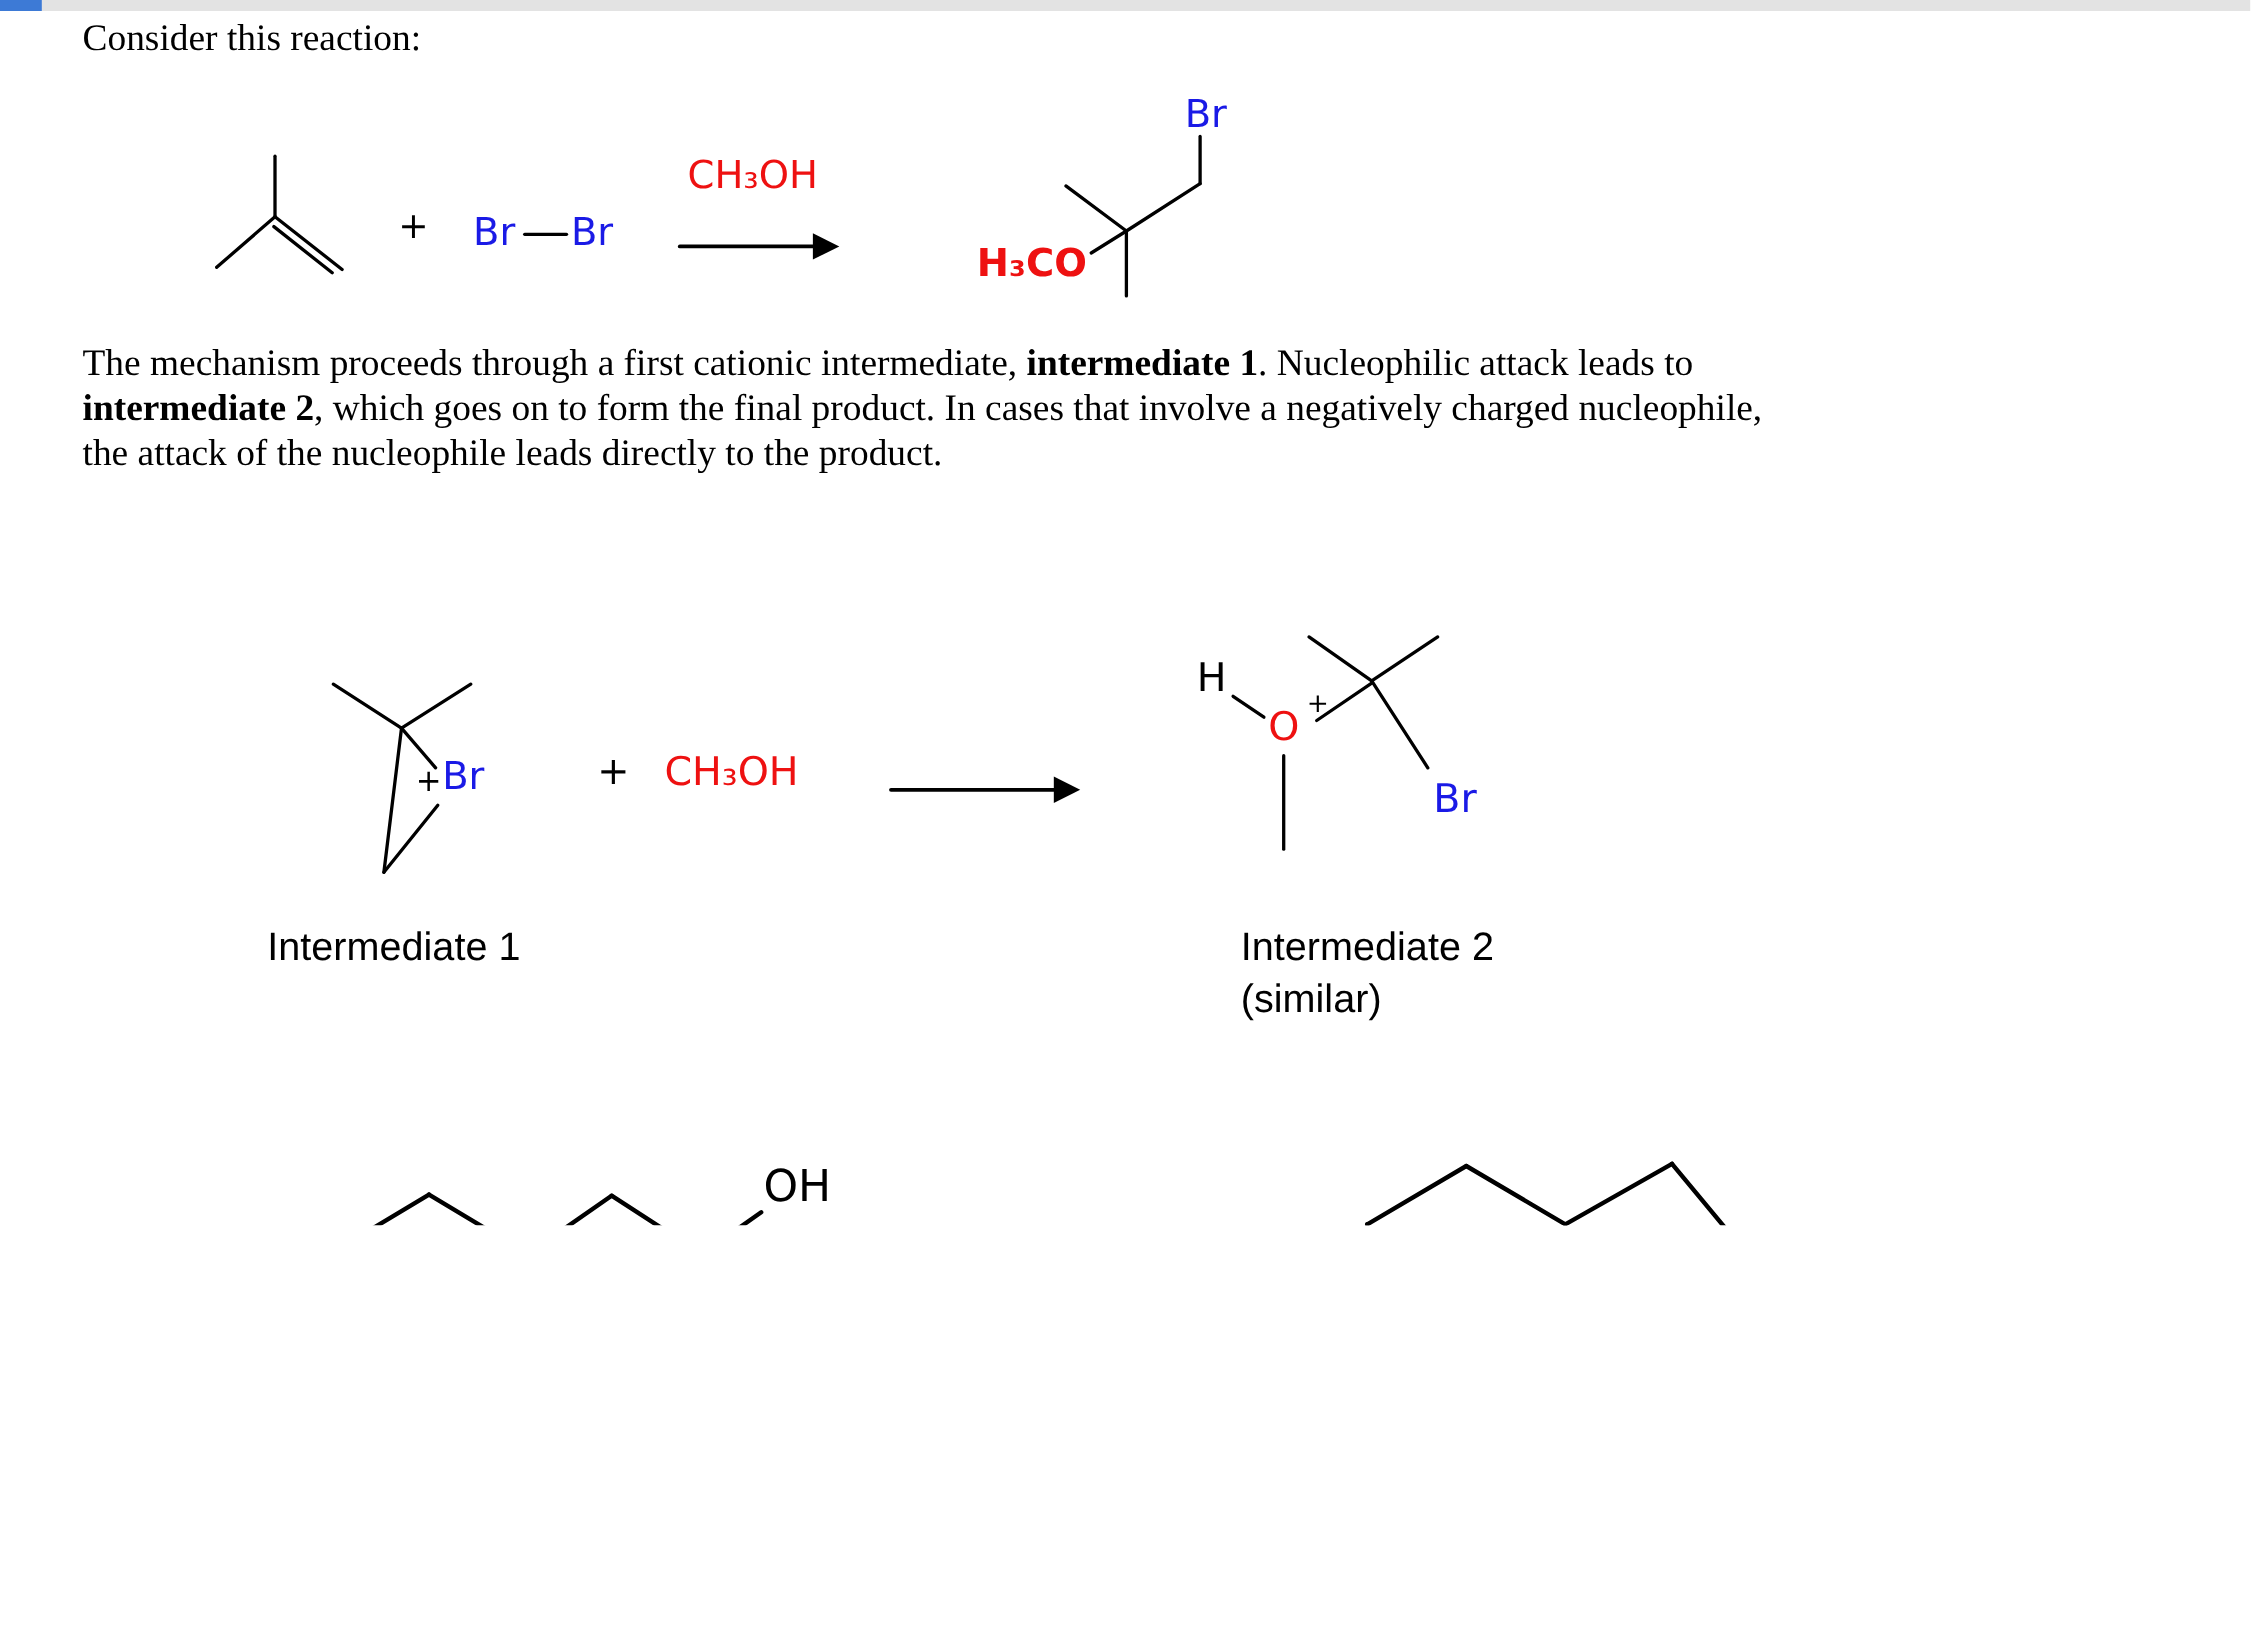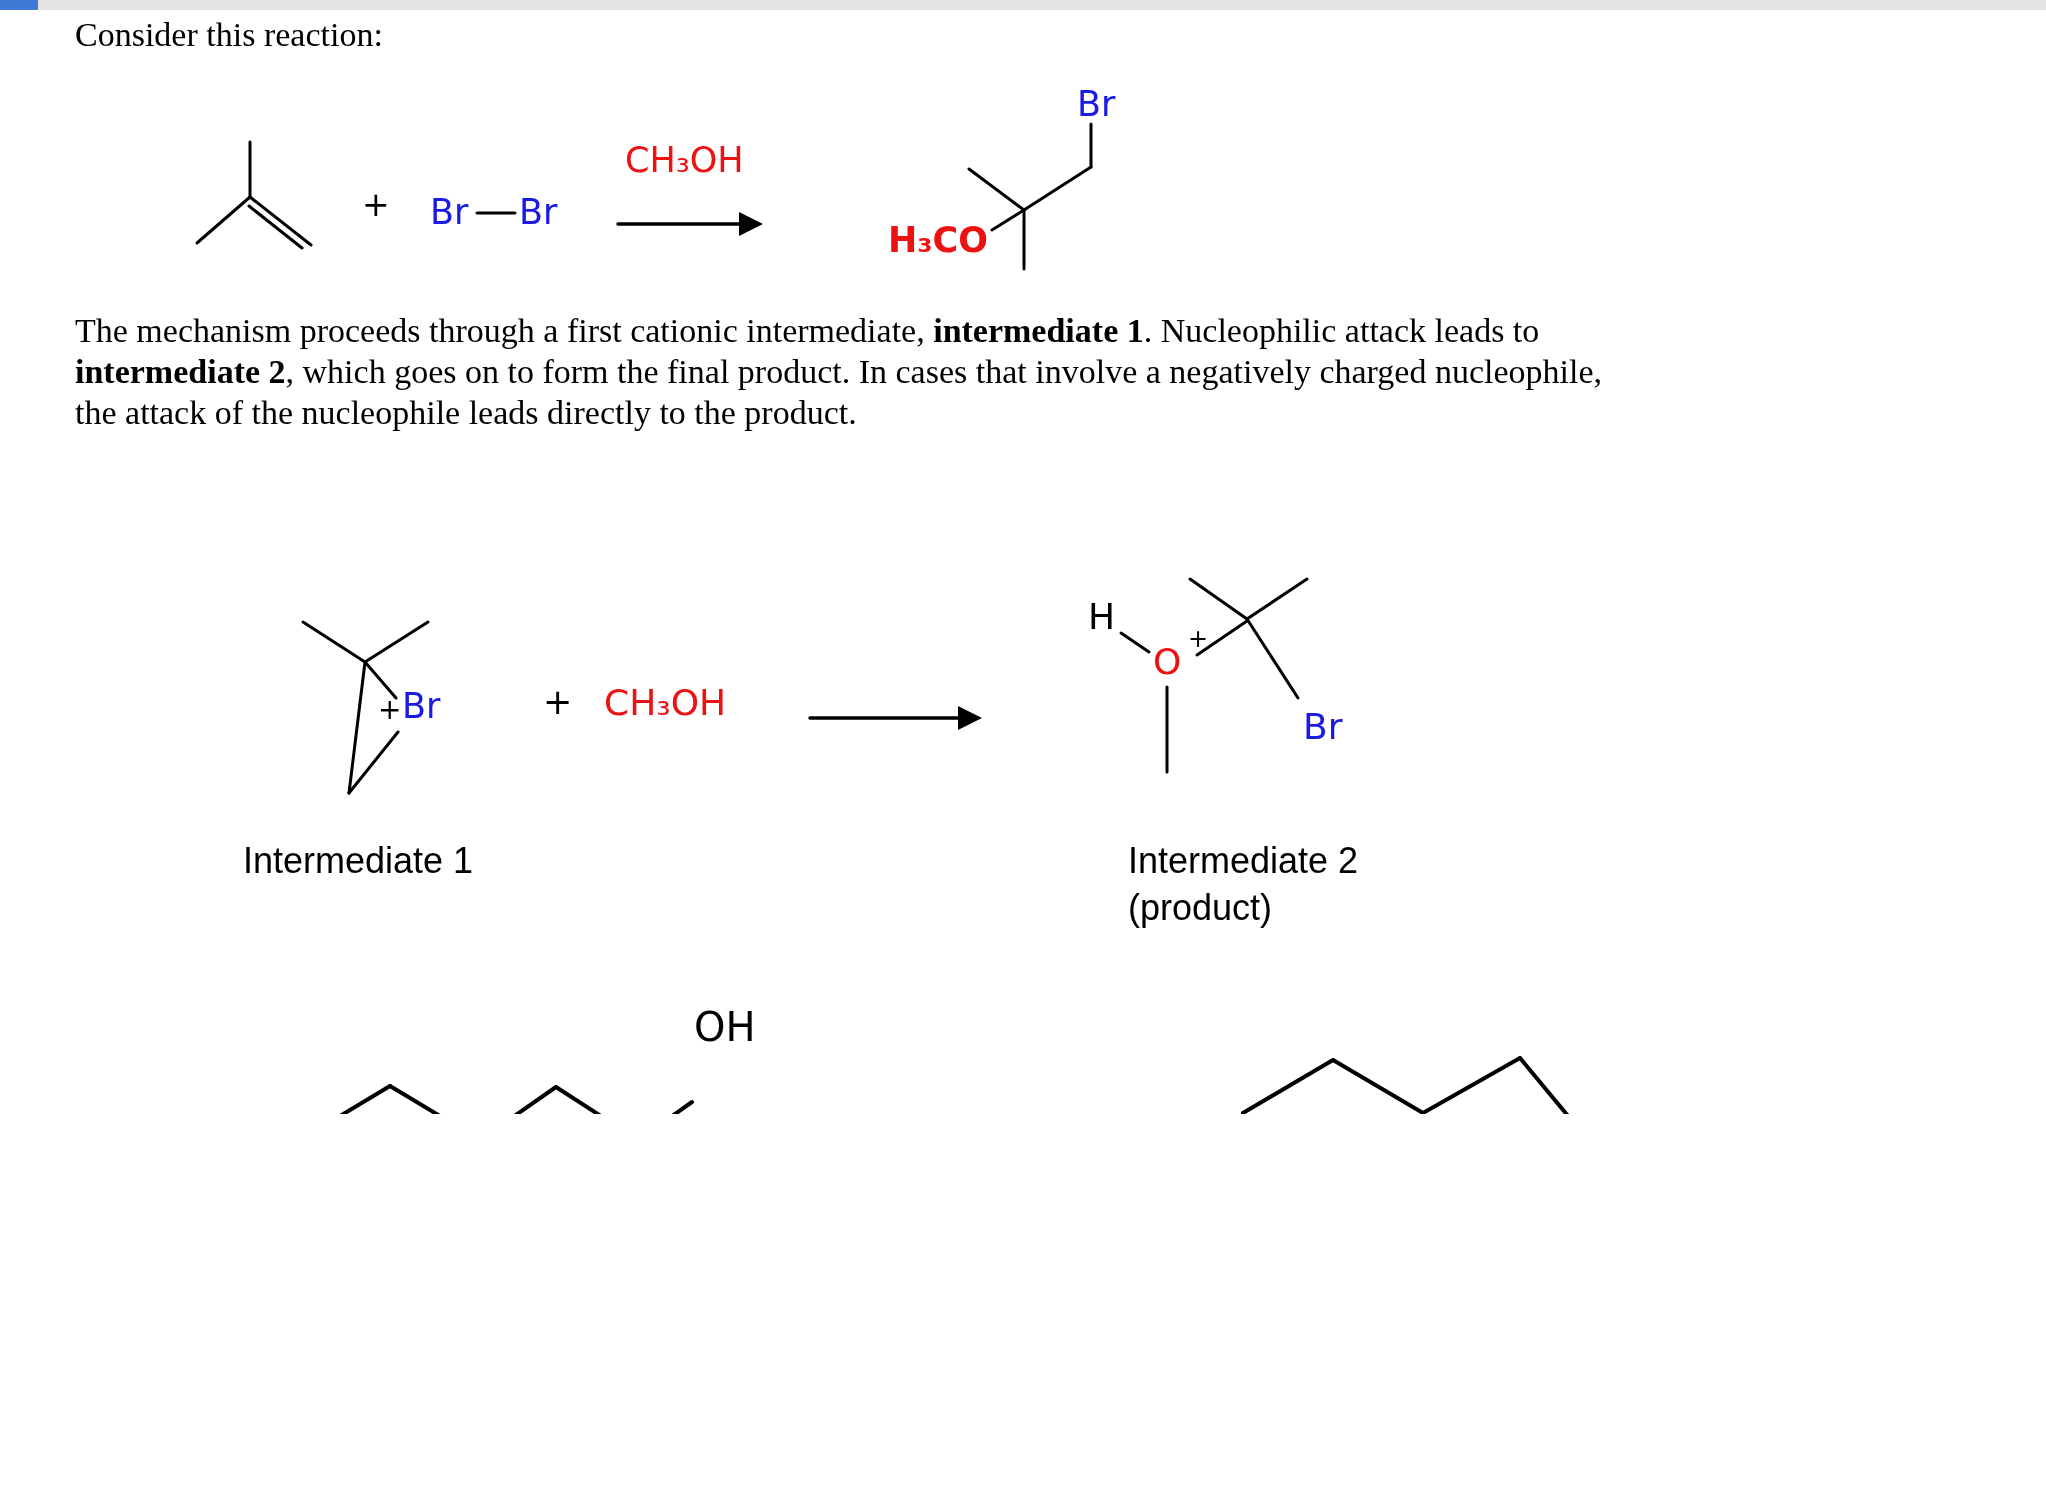--- a/index.html
+++ b/index.html
@@ -124,24 +124,24 @@
   <span class="chem" style="left:378px;top:694px;font-size:28px;">+</span>
   <span class="chem blue" style="left:402px;top:686px;font-size:35px;">Br</span>
   <span class="chem" style="left:543px;top:682px;font-size:35px;">+</span>
   <span class="chem red" style="left:604px;top:682px;font-size:36px;">CH₃OH</span>
   <span class="chem" style="left:1088px;top:596px;font-size:36px;">H</span>
   <span class="chem red" style="left:1153px;top:641px;font-size:36px;">O</span>
   <span class="chem" style="left:1188px;top:626px;font-size:24px;">+</span>
   <span class="chem blue" style="left:1303px;top:706px;font-size:36px;">Br</span>
   <span class="label" style="left:243px;top:840px;">Intermediate 1</span>
   <span class="label" style="left:1128px;top:840px;">Intermediate 2</span>
-  <span class="label" style="left:1128px;top:887px;">(product)</span>
+  <span class="label" style="left:1128px;top:887px;">(similar)</span>
 
 
-  <span class="chem" style="left:694px;top:1004px;font-size:40px;">OH</span>
+  <span class="chem" style="left:694px;top:1056px;font-size:40px;">OH</span>
   <span class="chem" style="left:624px;top:1242px;font-size:40px;">O</span>
   <span class="chem" style="left:856px;top:1110px;font-size:32px;">Br₂</span>
   <span class="chem" style="left:816px;top:1272px;font-size:42px;">NaOH</span>
   <span class="chem" style="left:1674px;top:1112px;font-size:40px;">O</span>
   <span class="chem" style="left:1546px;top:1234px;font-size:40px;">O</span>
   <span class="chem" style="left:1308px;top:1360px;font-size:42px;">Br</span>
 
   <div class="bottombar"></div>
   <div class="scroll-thumb"></div>
 

